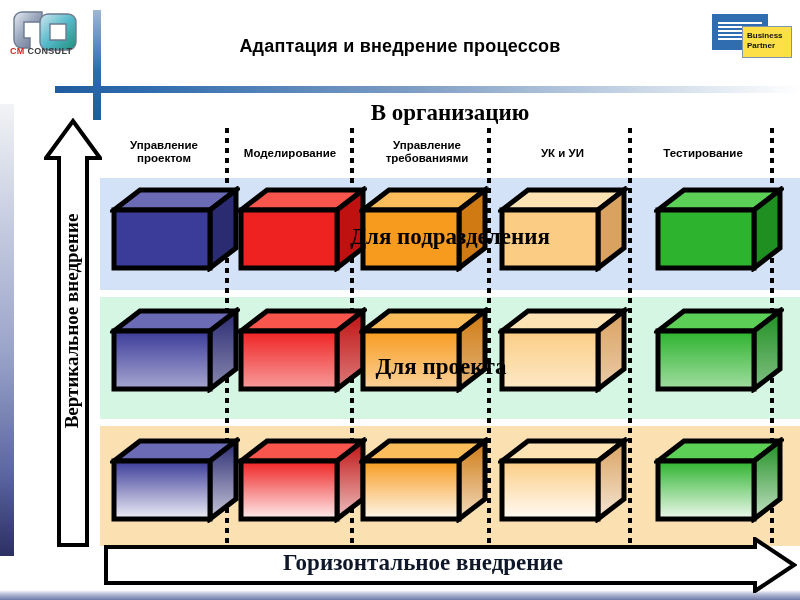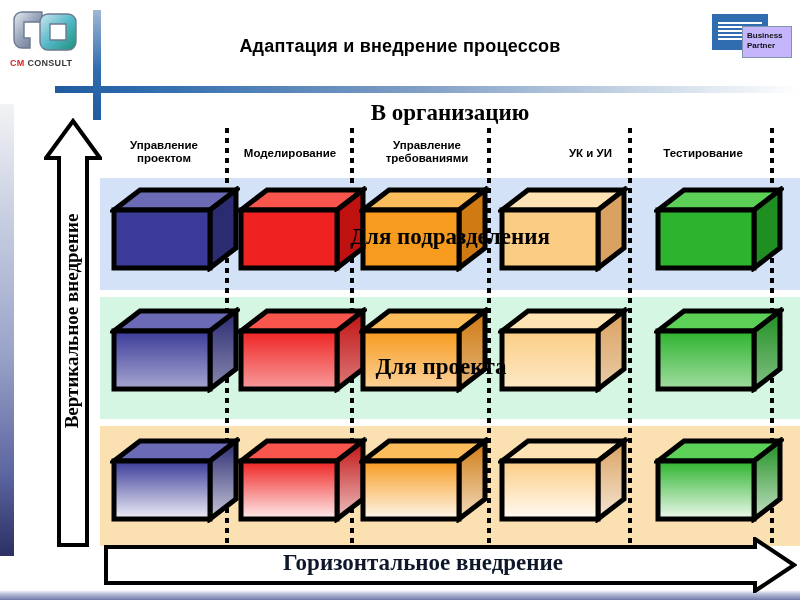--- a/index.html
+++ b/index.html
@@ -24,31 +24,31 @@
     background:linear-gradient(to right,#1f5b9e 0%,#2f6cae 12%,#7e9dc4 48%,#c8d6e6 78%,#ffffff 100%);
   }
   .vbar{
     position:absolute;left:93px;top:10px;width:8px;height:110px;
     background:linear-gradient(to bottom,#9fb7d4 0%,#2f6cae 55%,#1f5b9e 100%);
   }
 
   
   .logo{position:absolute;left:8px;top:6px;width:86px;height:66px;}
   .logo .wordmark{
-    position:absolute;left:2px;bottom:4px;font-size:9px;font-weight:bold;
+    position:absolute;left:2px;bottom:16px;font-size:9px;font-weight:bold;
     letter-spacing:.3px;white-space:nowrap;
   }
   .logo .wordmark .cm{color:#d42525;}
   .logo .wordmark .cons{color:#3a3a3a;}
 
   .ibm{position:absolute;left:712px;top:14px;width:56px;height:36px;background:#2f6cb0;}
   .ibm-stripes{position:absolute;left:6px;top:8px;width:44px;height:20px;}
   .ibm-stripes i{display:block;height:2px;background:#ffffff;margin-bottom:2px;}
   .ibm-bp{
-    position:absolute;left:742px;top:26px;width:50px;height:32px;background:#c4b5fd;
+    position:absolute;left:742px;top:26px;width:50px;height:32px;background:#fde047;
     border:1px solid #7f94ad;color:#111;font-size:8px;font-weight:bold;
     line-height:10px;padding:4px 0 0 4px;box-sizing:border-box;
   }
   .title{
     position:absolute;left:120px;top:36px;width:560px;text-align:center;
     font-size:18px;font-weight:bold;color:#000;letter-spacing:.2px;
   }
 
   
   .varrow{position:absolute;left:44px;top:118px;width:58px;height:430px;}
@@ -170,21 +170,21 @@
       <div class="dotsep" style="left: 350px;"></div>
       <div class="dotsep" style="left: 487px;"></div>
       <div class="dotsep" style="left: 628px;"></div>
       <div class="dotsep" style="left: 770px;"></div>
     </div>
 
   <div id="heads">
       <div class="colhead" style="left: 105px; top: 139px; width: 118px;">Управление проектом</div>
       <div class="colhead" style="left: 230px; top: 147px; width: 120px;">Моделирование</div>
       <div class="colhead" style="left: 368px; top: 139px; width: 118px;">Управление требованиями</div>
-      <div class="colhead" style="left: 528px; top: 147px; width: 125px;">УК и УИ</div>
+      <div class="colhead" style="left: 500px; top: 147px; width: 125px;">УК и УИ</div>
       <div class="colhead" style="left: 640px; top: 147px; width: 126px;">Тестирование</div>
     </div>
 
   <div id="boxes">
       <div class="box" style="left: 110px; top: 186px;">
         <svg width="130" height="86" viewBox="0 0 130 86">
           <polygon points="4,24 30,4 126,4 100,24" fill="#6a6ab5" stroke="#000" stroke-width="5" stroke-linejoin="miter"></polygon>
           <polygon points="100,24 126,4 126,62 100,82" fill="#2b2b72" stroke="#000" stroke-width="5" stroke-linejoin="miter"></polygon>
           <rect x="4" y="24" width="96" height="58" fill="#3b3b99" stroke="#000" stroke-width="5"></rect>
         </svg>

